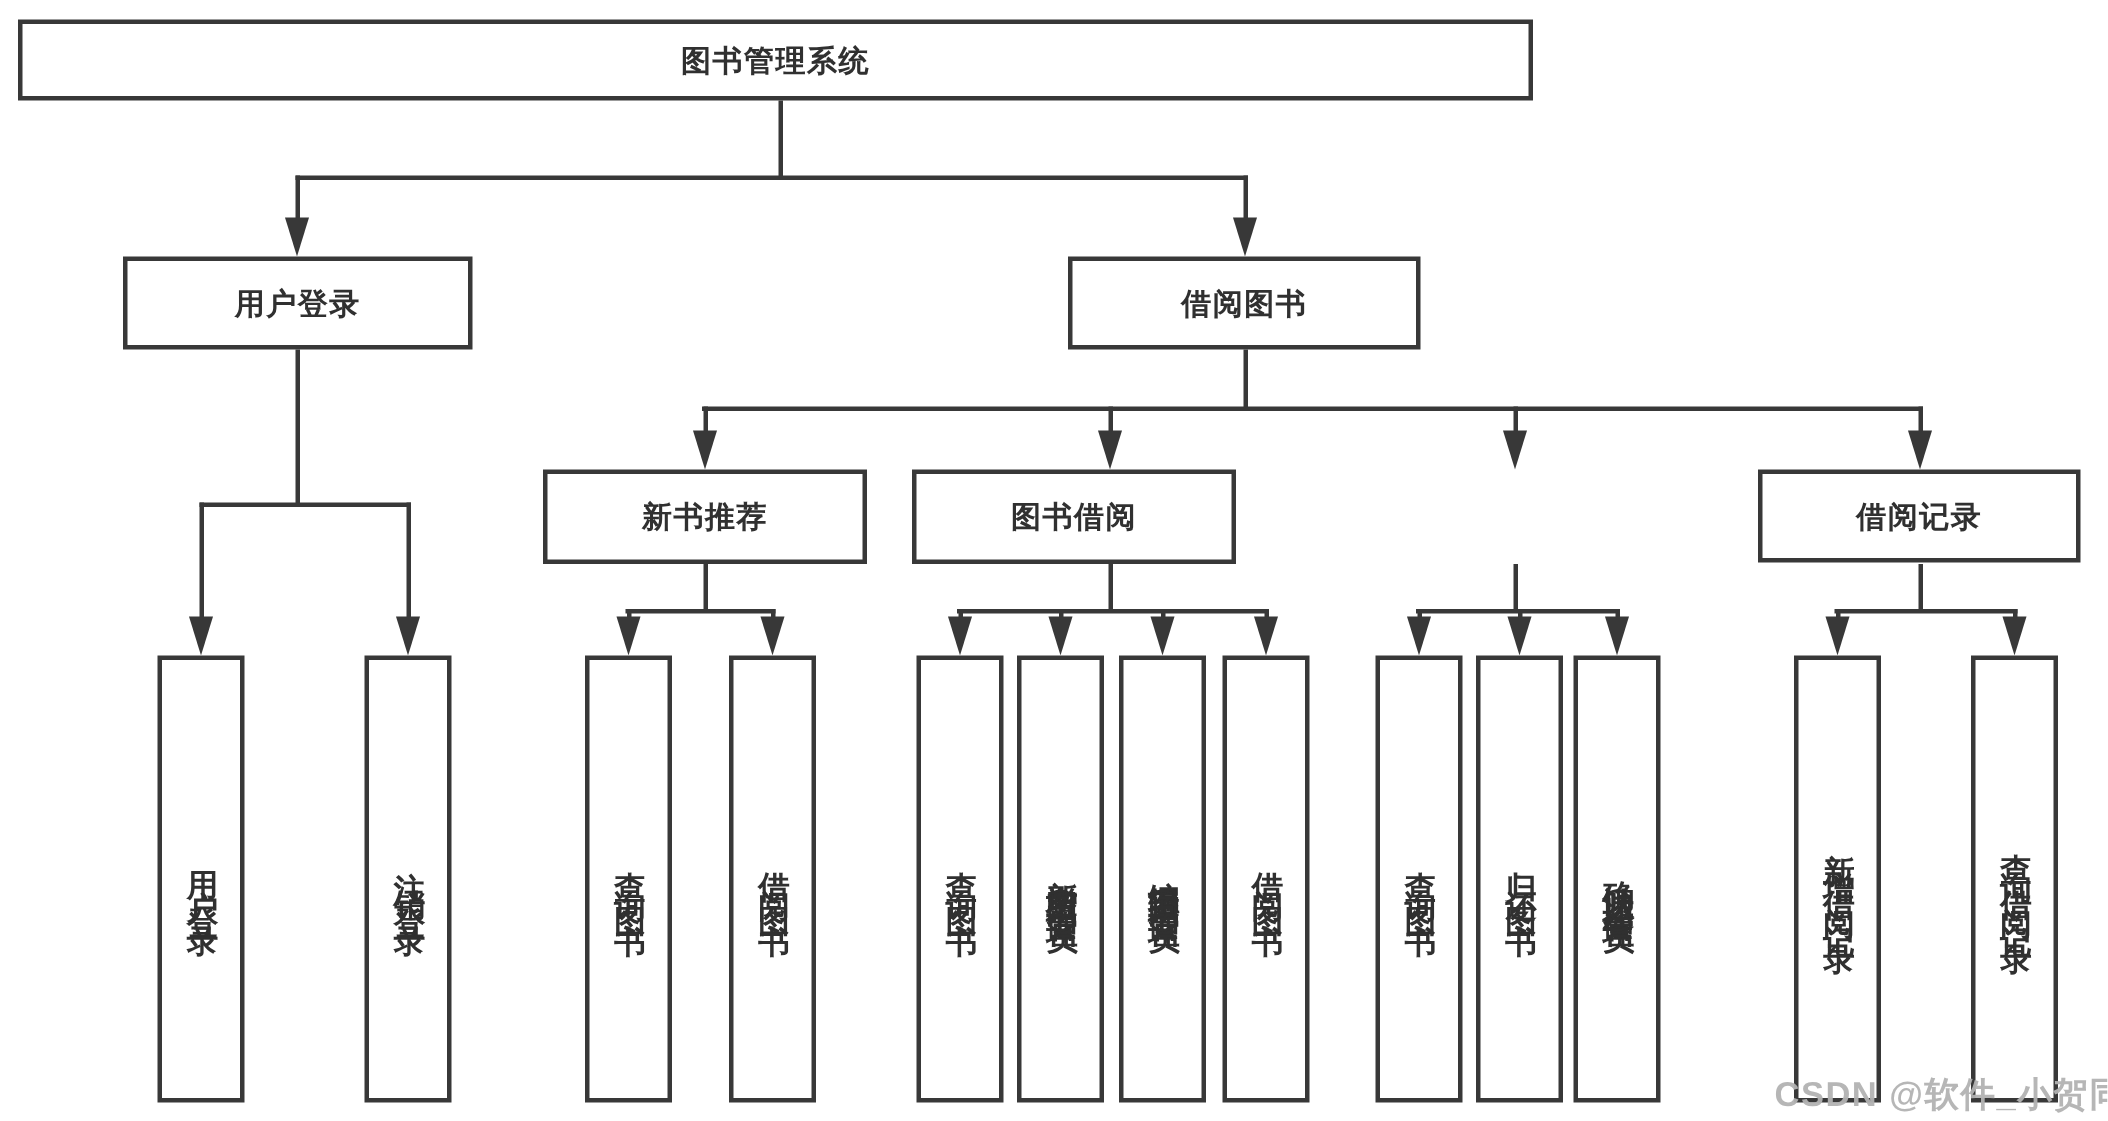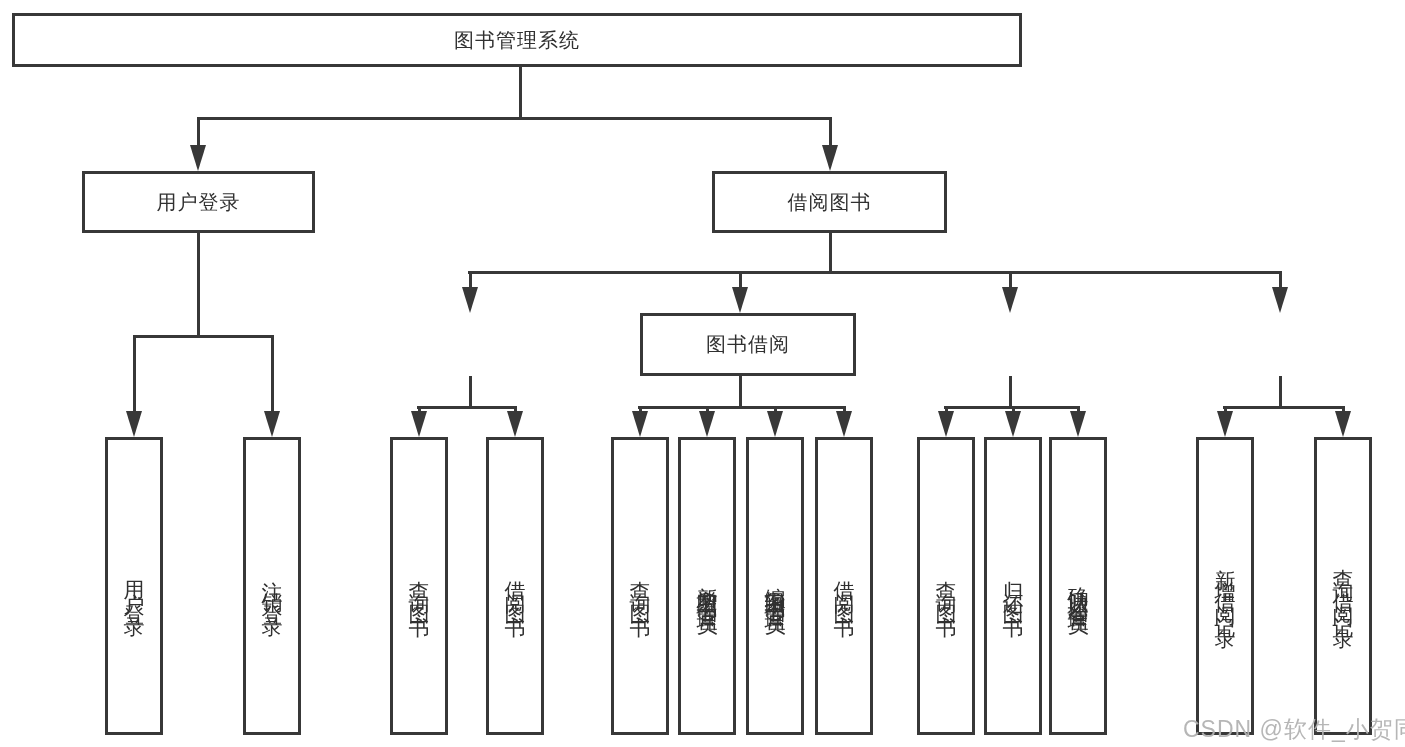--- a/index.html
+++ b/index.html
@@ -5,21 +5,21 @@
   :root{
     --line:#383838;
     --text:#303030;
     --bg:#ffffff;
     --wm:#b3b3b3;
   }
   html,body{margin:0;padding:0;background:var(--bg);}
   body{font-family:"Liberation Sans","DejaVu Sans",sans-serif;}
   .stage{
     position:relative;width:1405px;height:747px;background:var(--bg);
-    overflow:hidden;color:var(--text);
+    overflow:hidden;color:var(--text);font-weight:bold;
   }
   .box{
     position:absolute;box-sizing:border-box;border:3px solid var(--line);
     background:#fff;display:flex;align-items:center;justify-content:center;
     font-size:20px;color:var(--text);letter-spacing:1px;
   }
   .vbox{
     writing-mode:vertical-rl;text-orientation:mixed;
     font-size:21px;letter-spacing:12px;padding-top:4px;
   }
@@ -64,21 +64,23 @@
   <div class="hl" style="left:468px;top:271px;width:814px"></div>
   <div class="vl" style="left:469px;top:271px;height:18px"></div>
   <div class="ah" style="left:462px;top:287px"></div>
   <div class="vl" style="left:739px;top:271px;height:18px"></div>
   <div class="ah" style="left:732px;top:287px"></div>
   <div class="vl" style="left:1009px;top:271px;height:18px"></div>
   <div class="ah" style="left:1002px;top:287px"></div>
   <div class="vl" style="left:1279px;top:271px;height:18px"></div>
   <div class="ah" style="left:1272px;top:287px"></div>
 
-  <div class="box" style="left:640px;top:313px;width:216px;height:63px">图书借阅</div>
+  <div class="box" style="left:362px;top:313px;width:216px;height:63px">新书推荐</div>
+  <div class="box" style="left:608px;top:313px;width:216px;height:63px">图书借阅</div>
+  <div class="box" style="left:1172px;top:313px;width:215px;height:62px">借阅记录</div>
 
   <div class="vl" style="left:469px;top:376px;height:32px"></div>
   <div class="hl" style="left:417px;top:406px;width:100px"></div>
   <div class="vl" style="left:418px;top:406px;height:7px"></div>
   <div class="ah" style="left:411px;top:411px"></div>
   <div class="vl" style="left:514px;top:406px;height:7px"></div>
   <div class="ah" style="left:507px;top:411px"></div>
 
   <div class="vl" style="left:739px;top:376px;height:32px"></div>
   <div class="hl" style="left:638px;top:406px;width:208px"></div>

